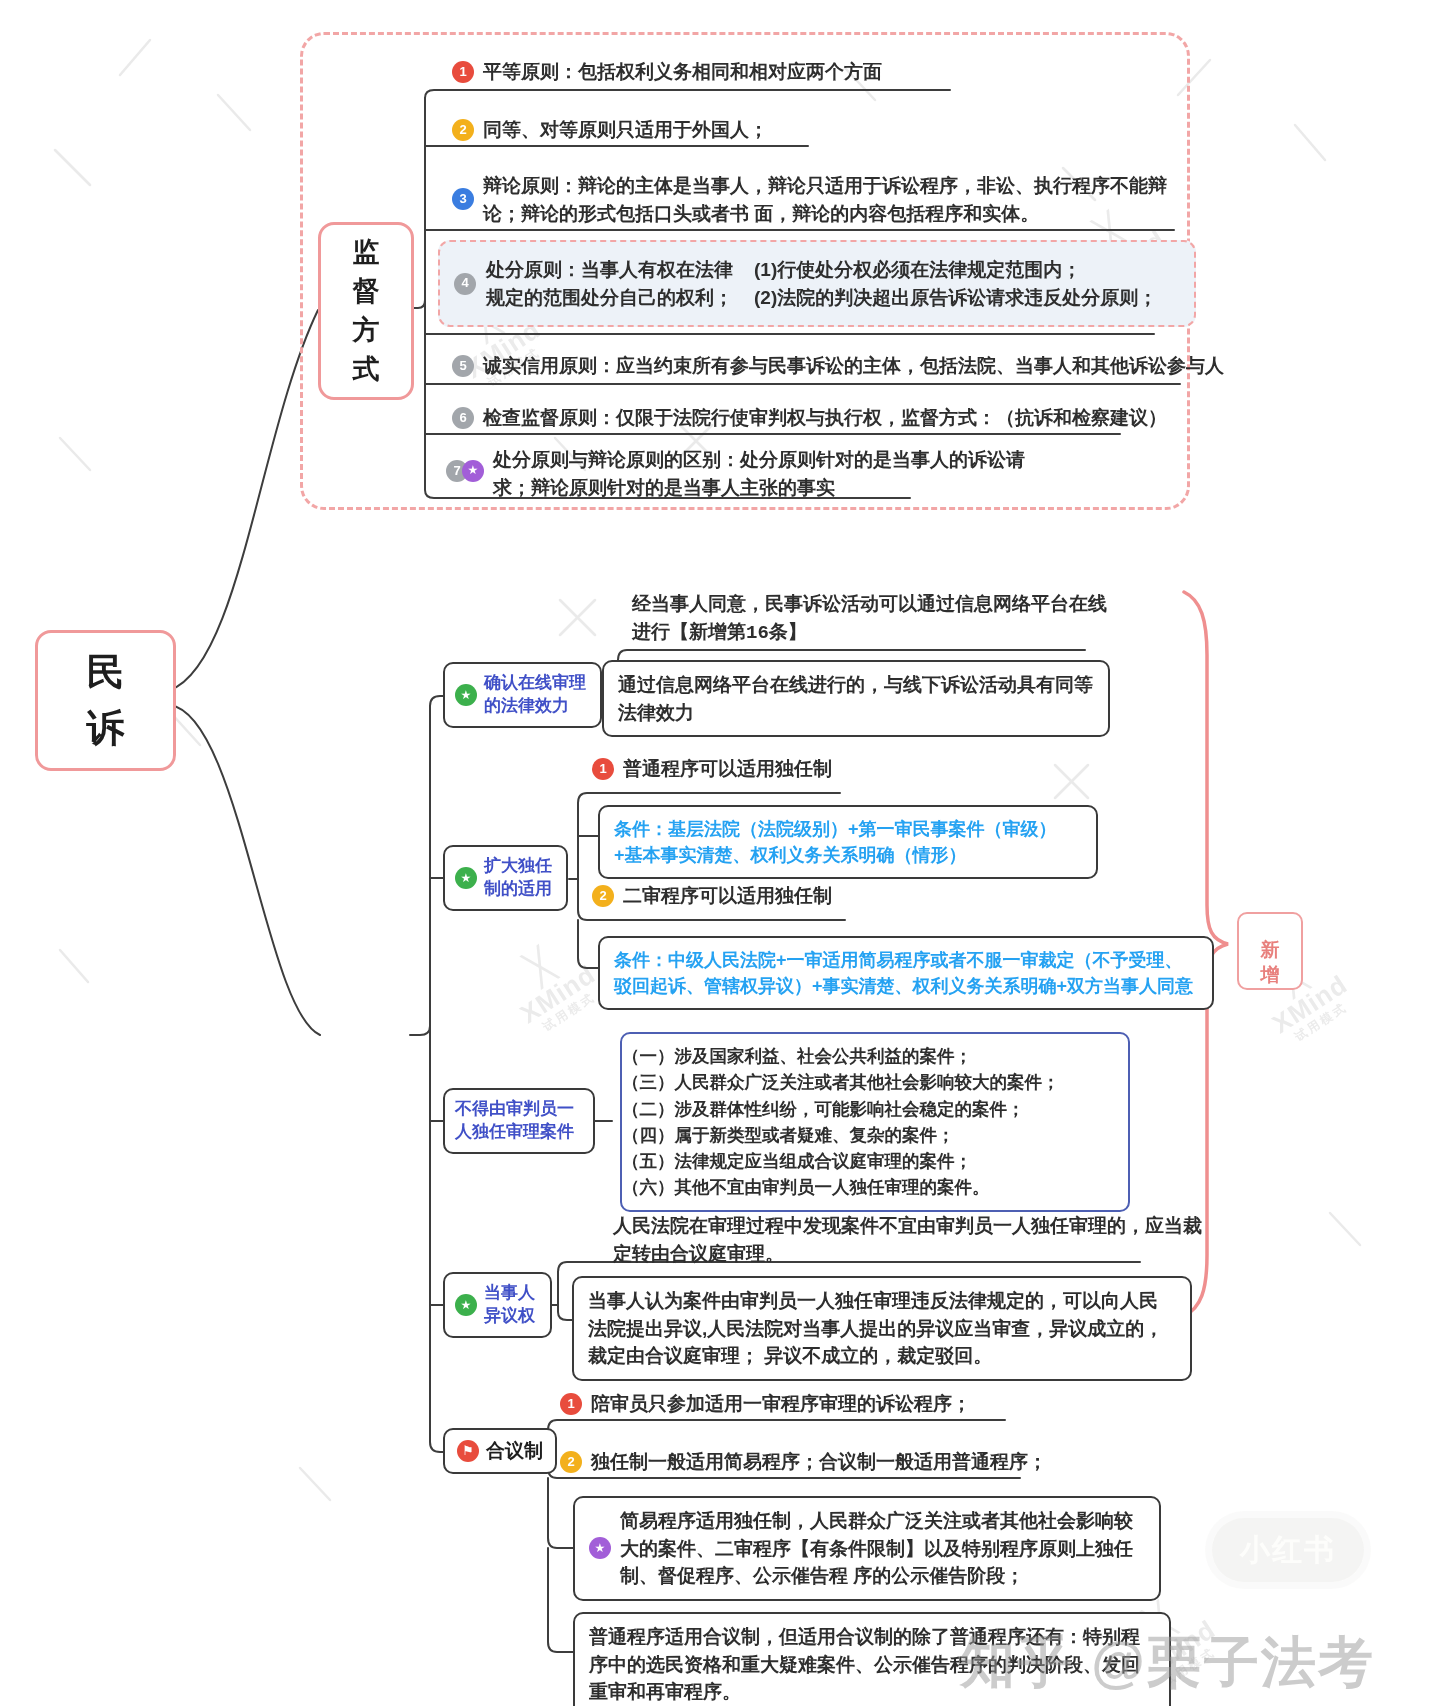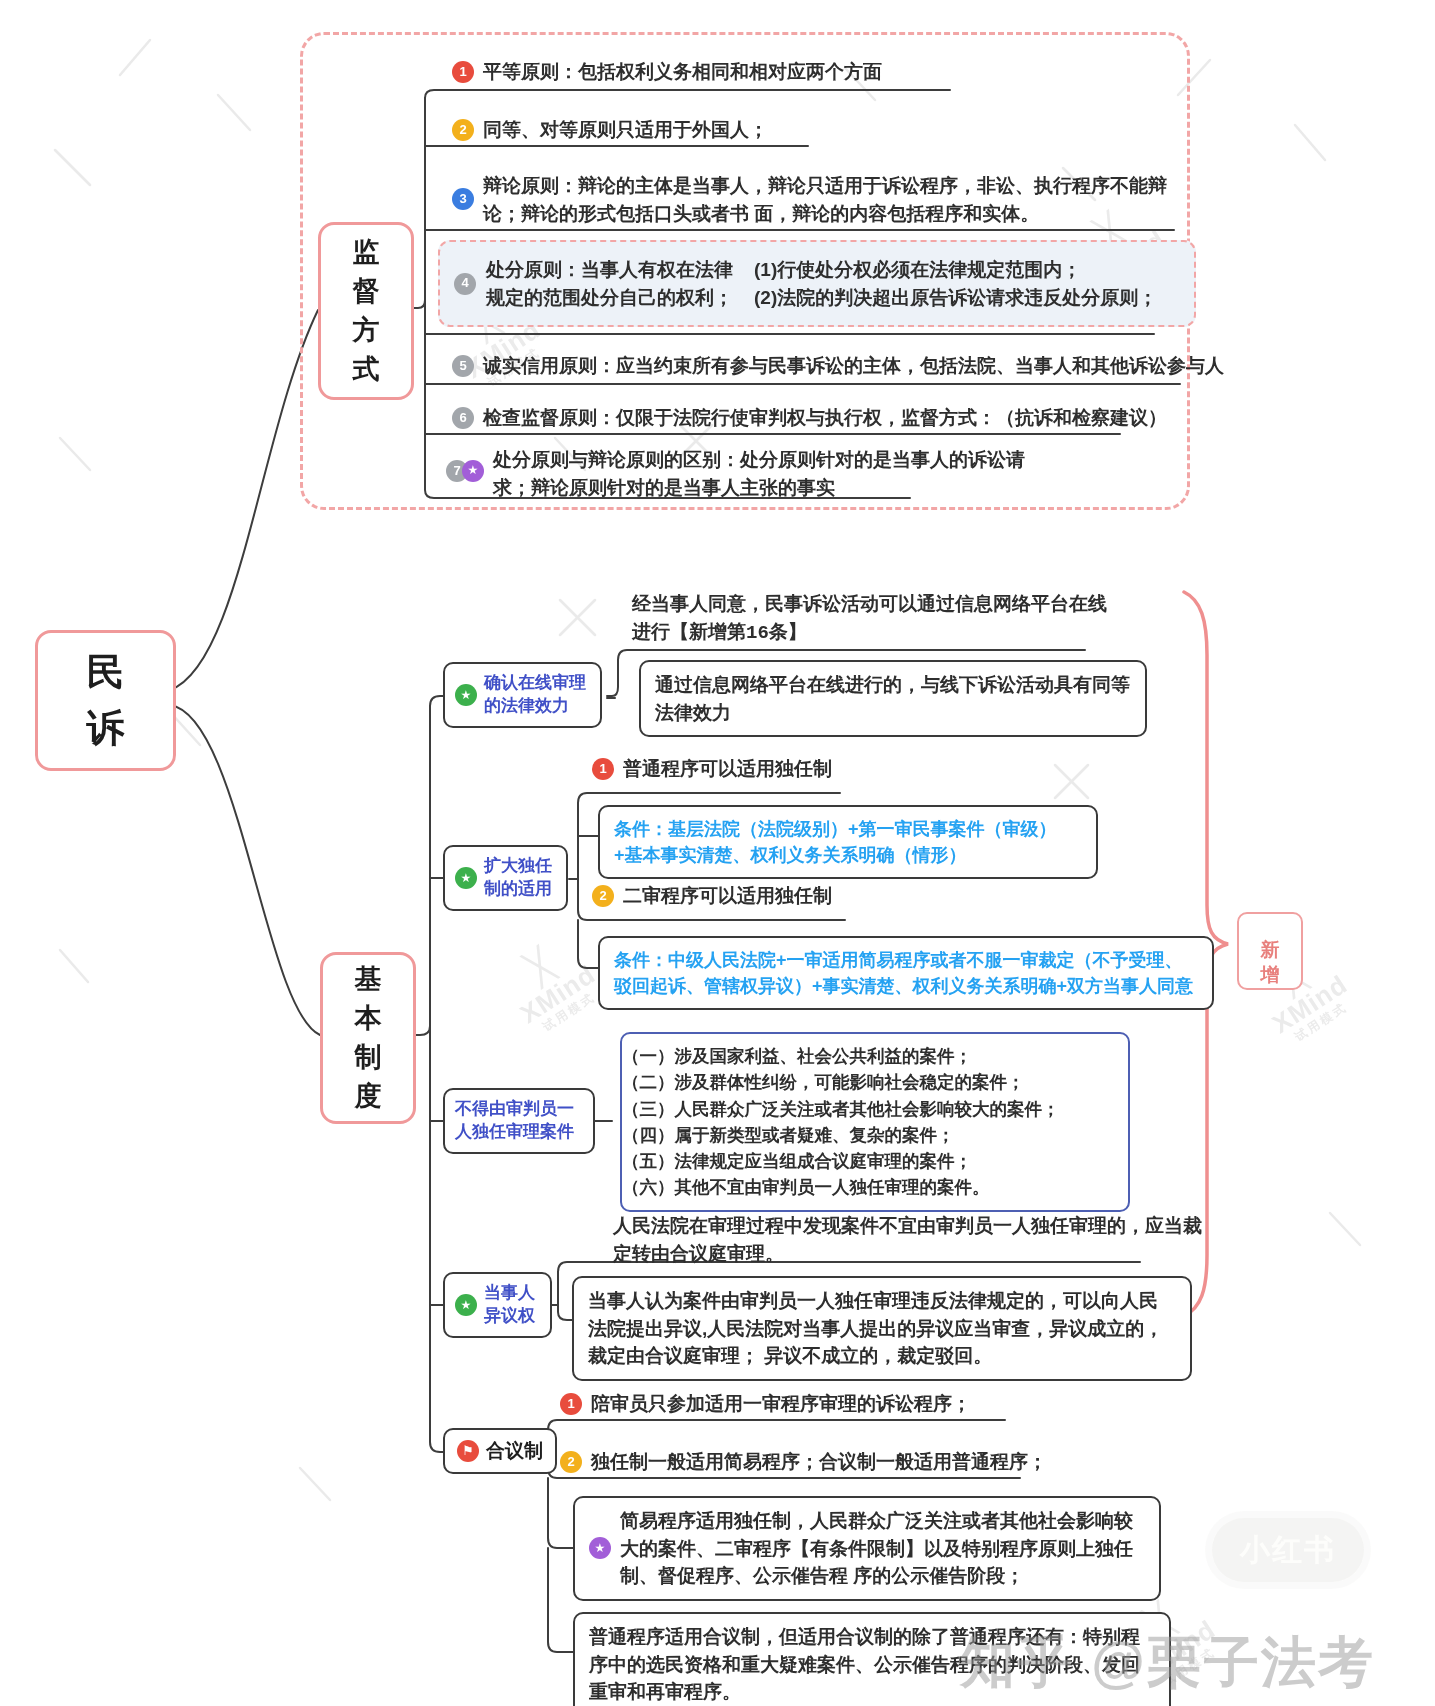--- a/index.html
+++ b/index.html
@@ -192,32 +192,29 @@
   </div>
 
   <div class="topic" style="left:446px;top:446px;">
     <span style="display:flex;flex:none;margin-top:14px;">
       <span class="num" style="background:#a2a6ab;margin-top:0;">7</span>
       <span class="star" style="background:#a25ed8;margin:0 0 0 -6px;">★</span>
     </span>
     <span class="txt" style="width:560px;">处分原则与辩论原则的区别：处分原则针对的是当事人的诉讼请求；辩论原则针对的是当事人主张的事实</span>
   </div>
 
-  <div class="pnode" style="left:320px;top:952px;width:90px;height:166px;">
-    <div class="vtext" style="width:30px;font-size:27px;">基本制度</div>
-  </div>
 
   <div class="tnode" style="left:443px;top:662px;">
     <span class="star" style="background:#3cb04c;margin-top:0;">★</span>
     <span class="ttl" style="width:106px;">确认在线审理的法律效力</span>
   </div>
   <div class="topic" style="left:632px;top:592px;font-family:Liberation Mono, monospace;">
     <span class="txt" style="width:485px;">经当事人同意，民事诉讼活动可以通过信息网络平台在线进行【新增第16条】</span>
   </div>
-  <div class="box" style="left:639px;top:660px;width:476px;">
+  <div class="box" style="left:602px;top:660px;width:476px;">
     <span>通过信息网络平台在线进行的，与线下诉讼活动具有同等法律效力</span>
   </div>
 
   <div class="tnode" style="left:443px;top:845px;">
     <span class="star" style="background:#3cb04c;margin-top:0;">★</span>
     <span class="ttl" style="width:72px;">扩大独任制的适用</span>
   </div>
   <div class="topic" style="left:592px;top:755px;">
     <span class="num" style="background:#e84c3d;">1</span>
     <span class="txt nowrap">普通程序可以适用独任制</span>
@@ -231,22 +228,22 @@
   </div>
   <div class="box cond" style="left:598px;top:936px;width:584px;">
     <span>条件：中级人民法院+一审适用简易程序或者不服一审裁定（不予受理、驳回起诉、管辖权异议）+事实清楚、权利义务关系明确+双方当事人同意</span>
   </div>
 
   <div class="tnode" style="left:443px;top:1088px;">
     <span class="ttl" style="width:128px;">不得由审判员一人独任审理案件</span>
   </div>
   <div class="box cases" style="left:612px;top:1032px;width:506px;">
     <div>（一）涉及国家利益、社会公共利益的案件；</div>
+    <div>（三）人民群众广泛关注或者其他社会影响较大的案件；</div>
     <div>（二）涉及群体性纠纷，可能影响社会稳定的案件；</div>
-    <div>（三）人民群众广泛关注或者其他社会影响较大的案件；</div>
     <div>（四）属于新类型或者疑难、复杂的案件；</div>
     <div>（五）法律规定应当组成合议庭审理的案件；</div>
     <div>（六）其他不宜由审判员一人独任审理的案件。</div>
   </div>
 
   <div class="tnode" style="left:443px;top:1272px;">
     <span class="star" style="background:#3cb04c;margin-top:0;">★</span>
     <span class="ttl" style="width:56px;">当事人异议权</span>
   </div>
   <div class="topic" style="left:585px;top:1212px;margin-left:28px;">

